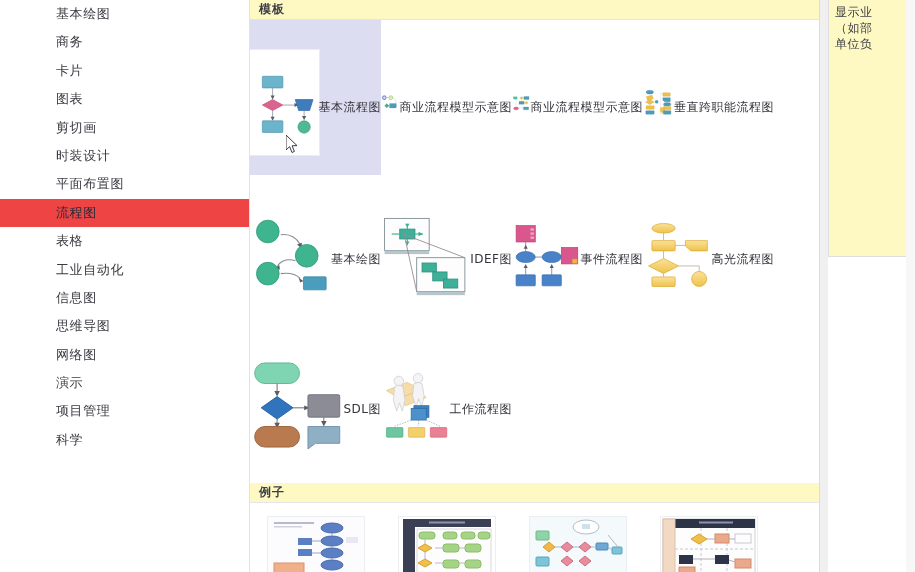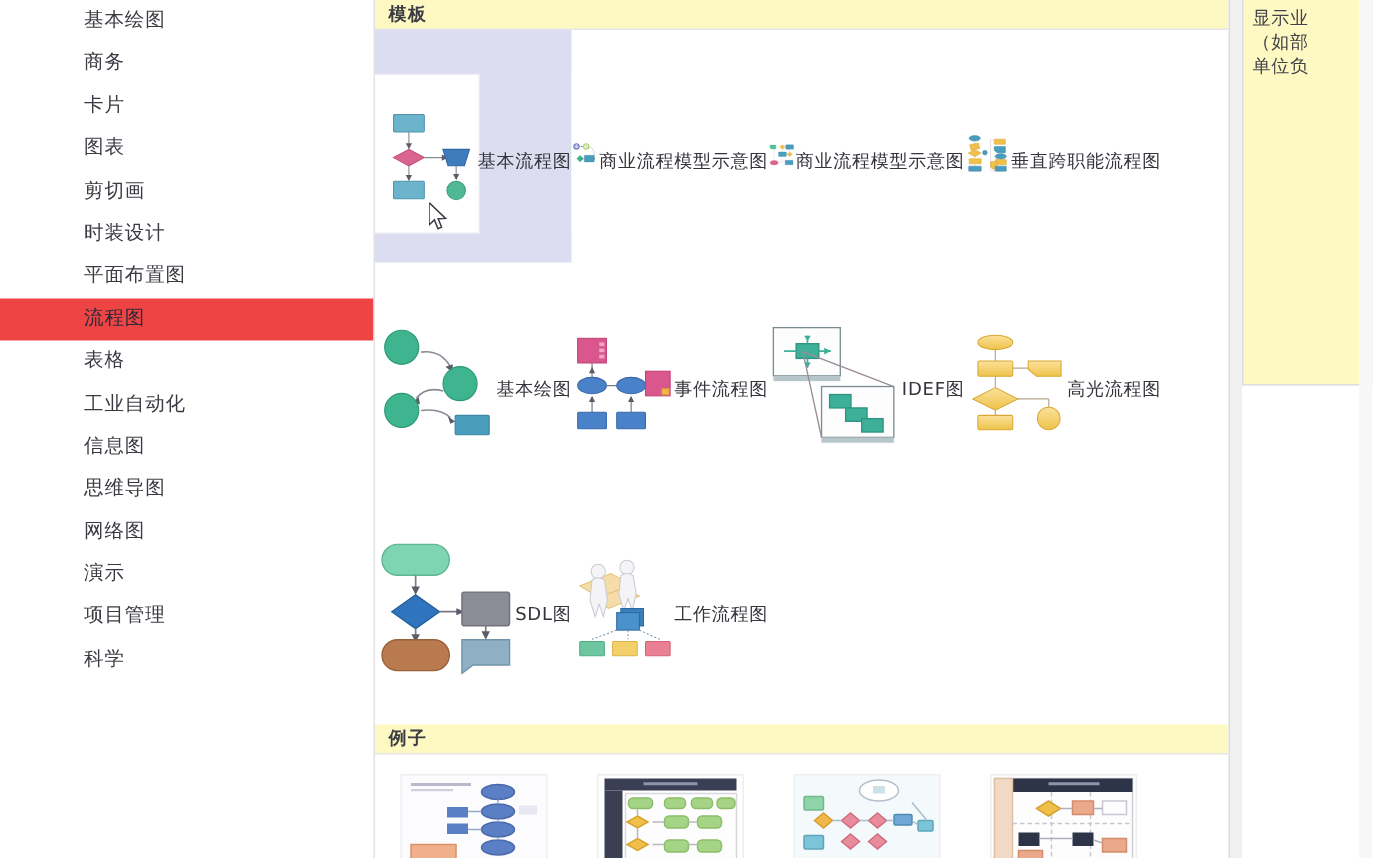--- a/index.html
+++ b/index.html
@@ -255,20 +255,45 @@
             <polygon points="66,81 60,77 62,83" fill="#5c5c68"></polygon>
             <rect x="66" y="76" width="28" height="16" rx="1" fill="#4b9dbd" stroke="#3b87a6"></rect>
           </svg>
         </div>
         <div class="cap">基本绘图</div>
       </div>
 
       <div class="card">
         <div class="thumb">
           <svg width="100" height="98" viewBox="0 0 100 98">
+            <rect x="4" y="8" width="50" height="36" fill="#fdfdfd" stroke="#7e8d93"></rect>
+            <rect x="4" y="44" width="50" height="4" fill="#b6c6cb"></rect>
+            <rect x="21" y="20" width="17" height="11" fill="#3eb099" stroke="#2d9480"></rect>
+            <line x1="29.5" y1="14" x2="29.5" y2="20" stroke="#3eb099" stroke-width="1.3"></line>
+            <polygon points="29.5,18 27,14 32,14" fill="#3eb099"></polygon>
+            <line x1="29.5" y1="31" x2="29.5" y2="38" stroke="#3eb099" stroke-width="1.3"></line>
+            <polygon points="29.5,38 27,34 32,34" fill="#3eb099"></polygon>
+            <line x1="12" y1="25.5" x2="21" y2="25.5" stroke="#3eb099" stroke-width="1.3"></line>
+            <line x1="38" y1="25.5" x2="47" y2="25.5" stroke="#3eb099" stroke-width="1.3"></line>
+            <polygon points="47,25.5 42,23 42,28" fill="#3eb099"></polygon>
+            <rect x="40" y="52" width="54" height="38" fill="#fdfdfd" stroke="#7e8d93"></rect>
+            <rect x="40" y="90" width="54" height="4" fill="#b6c6cb"></rect>
+            <rect x="46" y="58" width="16" height="10" fill="#3eb099" stroke="#2d9480"></rect>
+            <rect x="58" y="68" width="16" height="10" fill="#3eb099" stroke="#2d9480"></rect>
+            <rect x="70" y="76" width="16" height="10" fill="#3eb099" stroke="#2d9480"></rect>
+            <line x1="26" y1="26" x2="40" y2="90" stroke="#9a8a96" stroke-width="1"></line>
+            <line x1="26" y1="26" x2="94" y2="52" stroke="#9a8a96" stroke-width="1"></line>
+          </svg>
+        </div>
+        <div class="cap">IDEF图</div>
+      </div>
+
+      <div class="card">
+        <div class="thumb">
+          <svg width="100" height="98" viewBox="0 0 100 98">
             <rect x="6" y="6" width="28" height="24" fill="#d9578c" stroke="#c23f77"></rect>
             <rect x="27" y="10" width="5" height="3.5" fill="#f0a5c4"></rect>
             <rect x="27" y="16" width="5" height="3.5" fill="#f0a5c4"></rect>
             <rect x="27" y="22" width="5" height="3.5" fill="#f0a5c4"></rect>
             <line x1="20" y1="30" x2="20" y2="44" stroke="#7b7b88" stroke-width="1.2"></line>
             <polygon points="20,34 17,40 23,40" fill="#5c5c68"></polygon>
             <ellipse cx="20" cy="52" rx="14" ry="8" fill="#4a82c9" stroke="#3668ab"></ellipse>
             <line x1="34" y1="52" x2="44" y2="52" stroke="#7b7b88" stroke-width="1.2"></line>
             <ellipse cx="58" cy="52" rx="14" ry="8" fill="#4a82c9" stroke="#3668ab"></ellipse>
             <line x1="72" y1="52" x2="80" y2="52" stroke="#7b7b88" stroke-width="1.2"></line>
@@ -277,45 +302,20 @@
             <rect x="88" y="55" width="7" height="6" fill="#f0b84a" stroke="#d69c2f"></rect>
             <line x1="20" y1="78" x2="20" y2="66" stroke="#7b7b88" stroke-width="1.2"></line>
             <polygon points="20,62 17,68 23,68" fill="#5c5c68"></polygon>
             <rect x="6" y="78" width="28" height="16" rx="1" fill="#4a82c9" stroke="#3668ab"></rect>
             <line x1="58" y1="78" x2="58" y2="66" stroke="#7b7b88" stroke-width="1.2"></line>
             <polygon points="58,62 55,68 61,68" fill="#5c5c68"></polygon>
             <rect x="44" y="78" width="28" height="16" rx="1" fill="#4a82c9" stroke="#3668ab"></rect>
           </svg>
         </div>
         <div class="cap">事件流程图</div>
-      </div>
-
-      <div class="card">
-        <div class="thumb">
-          <svg width="100" height="98" viewBox="0 0 100 98">
-            <rect x="4" y="8" width="50" height="36" fill="#fdfdfd" stroke="#7e8d93"></rect>
-            <rect x="4" y="44" width="50" height="4" fill="#b6c6cb"></rect>
-            <rect x="21" y="20" width="17" height="11" fill="#3eb099" stroke="#2d9480"></rect>
-            <line x1="29.5" y1="14" x2="29.5" y2="20" stroke="#3eb099" stroke-width="1.3"></line>
-            <polygon points="29.5,18 27,14 32,14" fill="#3eb099"></polygon>
-            <line x1="29.5" y1="31" x2="29.5" y2="38" stroke="#3eb099" stroke-width="1.3"></line>
-            <polygon points="29.5,38 27,34 32,34" fill="#3eb099"></polygon>
-            <line x1="12" y1="25.5" x2="21" y2="25.5" stroke="#3eb099" stroke-width="1.3"></line>
-            <line x1="38" y1="25.5" x2="47" y2="25.5" stroke="#3eb099" stroke-width="1.3"></line>
-            <polygon points="47,25.5 42,23 42,28" fill="#3eb099"></polygon>
-            <rect x="40" y="52" width="54" height="38" fill="#fdfdfd" stroke="#7e8d93"></rect>
-            <rect x="40" y="90" width="54" height="4" fill="#b6c6cb"></rect>
-            <rect x="46" y="58" width="16" height="10" fill="#3eb099" stroke="#2d9480"></rect>
-            <rect x="58" y="68" width="16" height="10" fill="#3eb099" stroke="#2d9480"></rect>
-            <rect x="70" y="76" width="16" height="10" fill="#3eb099" stroke="#2d9480"></rect>
-            <line x1="26" y1="26" x2="40" y2="90" stroke="#9a8a96" stroke-width="1"></line>
-            <line x1="26" y1="26" x2="94" y2="52" stroke="#9a8a96" stroke-width="1"></line>
-          </svg>
-        </div>
-        <div class="cap">IDEF图</div>
       </div>
 
       <div class="card">
         <div class="thumb">
           <svg width="100" height="98" viewBox="0 0 100 98">
             <defs>
               <linearGradient id="gy" x1="0" y1="0" x2="0" y2="1">
                 <stop offset="0" stop-color="#fbe199"></stop>
                   <stop offset="1" stop-color="#eec24b"></stop>
               </linearGradient>

